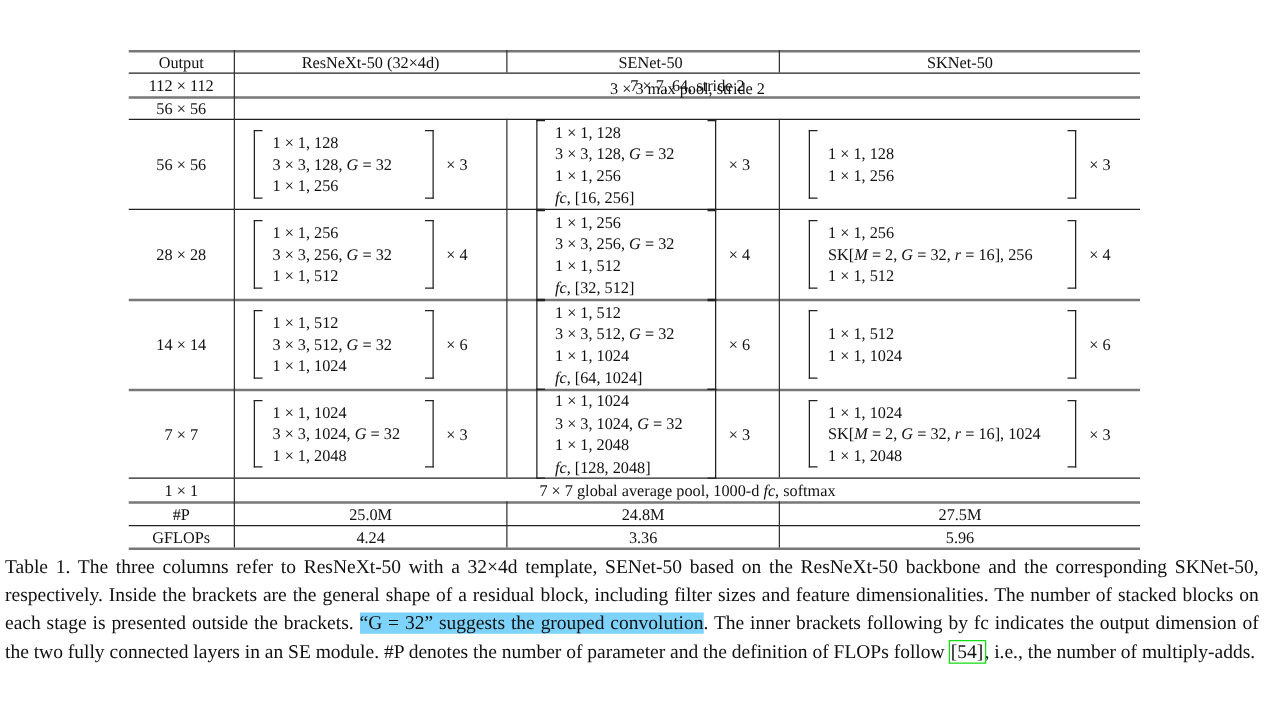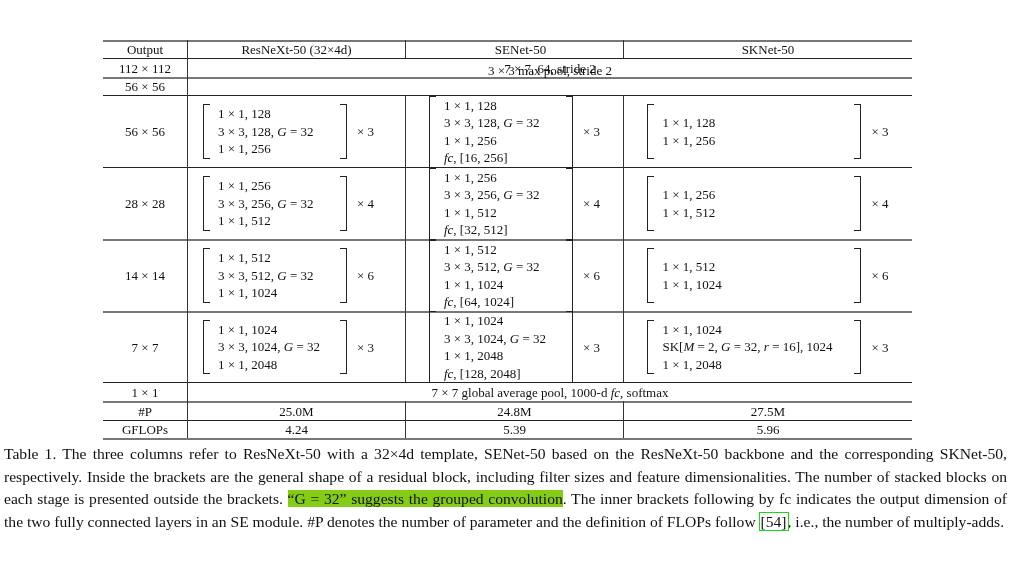--- a/index.html
+++ b/index.html
@@ -18,21 +18,21 @@
   .brk { position: relative; width: 7px; border-top: 1.5px solid #222; border-bottom: 1.5px solid #222; }
   .brk.l { border-left: 1.5px solid #222; }
   .brk.r { border-right: 1.5px solid #222; }
   .lines { padding: 0 8px; font-size: 13px; line-height: 17.5px; }
   .lines .ln { display: block; }
   .mult { margin-left: 10px; font-size: 13px; }
   i.m { font-style: italic; }
 
   .caption { position: absolute; left: 4px; top: 443px; width: 1003px;
              font-size: 15.6px; line-height: 22.6px; text-align: justify; color: #111; }
-  .caption .hl { background: #84cc16; }
+  .caption .hl { background: #7dd3fc; }
   .caption .cite { outline: 1.5px solid #11dd11; outline-offset: 0; padding: 0 1px; }
 </style>
 </head>
 <body>
 
 <div class="tbl">
 
   <div class="hline gray" style="top:0px"></div>
   <div class="hline" style="top:18px"></div>
   <div class="hline gray" style="top:37px"></div>
@@ -125,20 +125,21 @@
            </div>
            <div class="brk r" style="height:72px"></div>
            <span class="mult">× 4</span>
          </div>
       </div>
       <div class="cell" style="left: 521px; top: 128px; width: 288px; height: 71px;">
         <div class="block" style="">
            <div class="brk l" style="height:54.5px"></div>
            <div class="lines" style="min-width:200px">
              <span class="ln">1 × 1, 256</span>
+            <span class="ln">SK[<i class="m">M</i> = 2, <i class="m">G</i> = 32, <i class="m">r</i> = 16], 256</span>
             <span class="ln">1 × 1, 512</span>
            </div>
            <div class="brk r" style="height:54.5px"></div>
            <span class="mult">× 4</span>
          </div>
       </div>
       <div class="cell" style="left: 0px; top: 200px; width: 84px; height: 71px;">14 × 14</div>
       <div class="cell" style="left: 85px; top: 200px; width: 217px; height: 71px;">
         <div class="block" style="margin-left:-16px">
            <div class="brk l" style="height:54.5px"></div>
@@ -220,19 +221,19 @@
       <span id="final-text">7 × 7 global average pool, 1000-d <i class="m">fc</i>, softmax</span>
     </div>
 
   <div class="cell" style="left:0; top:362px; width:84px; height:18px">#P</div>
   <div class="cell" style="left:85px; top:362px; width:217px; height:18px">25.0M</div>
   <div class="cell" style="left:303px; top:362px; width:217px; height:18px">24.8M</div>
   <div class="cell" style="left:521px; top:362px; width:288px; height:18px">27.5M</div>
 
   <div class="cell" style="left:0; top:381px; width:84px; height:17px">GFLOPs</div>
   <div class="cell" style="left:85px; top:381px; width:217px; height:17px">4.24</div>
-  <div class="cell" style="left:303px; top:381px; width:217px; height:17px">5.39</div>
+  <div class="cell" style="left:303px; top:381px; width:217px; height:17px">3.36</div>
   <div class="cell" style="left:521px; top:381px; width:288px; height:17px">5.96</div>
 </div>
 
 <div class="caption">
   <span>Table 1. The three columns refer to ResNeXt-50 with a 32×4d template, SENet-50 based on the ResNeXt-50 backbone and the corresponding SKNet-50, respectively. Inside the brackets are the general shape of a residual block, including filter sizes and feature dimensionalities. The number of stacked blocks on each stage is presented outside the brackets. </span><span class="hl">“G = 32” suggests the grouped convolution</span><span>. The inner brackets following by fc indicates the output dimension of the two fully connected layers in an SE module. #P denotes the number of parameter and the definition of FLOPs follow </span><span class="cite">[54]</span><span>, i.e., the number of multiply-adds.</span>
 </div>
 
 </body></html>

